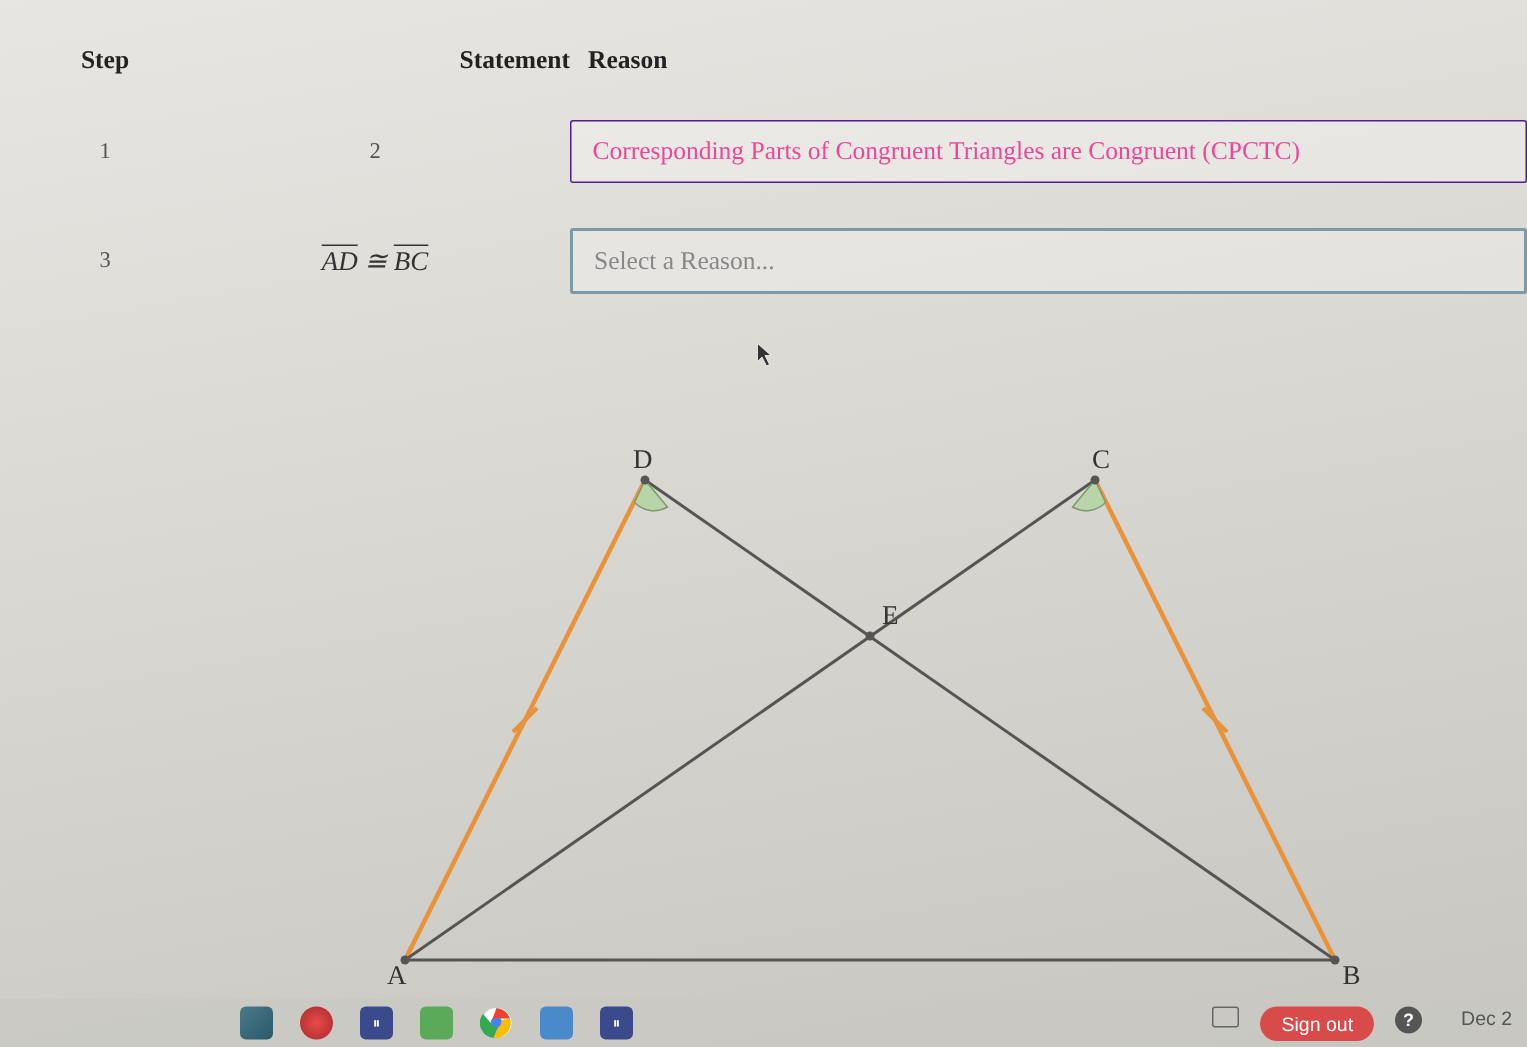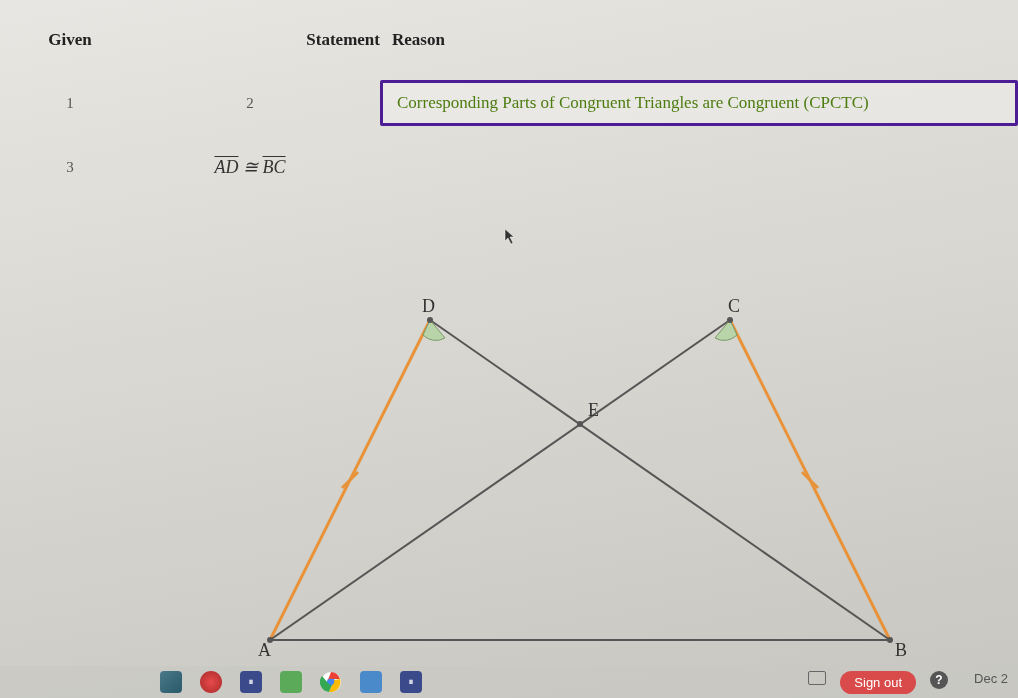--- a/index.html
+++ b/index.html
@@ -35,25 +35,25 @@
       font-size: 18px;
       font-style: italic;
       color: #333;
     }
     .reason-text {
       font-size: 17px;
       color: #333;
       padding-left: 12px;
     }
     .reason-box {
-      border: 3px solid #4c1d95;
+      border: 1px solid #4c1d95;
       background: rgba(255,255,255,0.3);
       padding: 10px 14px;
       font-size: 17px;
-      color: #4d7c0f;
+      color: #ec4899;
       border-radius: 2px;
       margin-right: 0;
     }
     .reason-dropdown {
       border: 2px solid #7a9aa8;
       background: rgba(255,255,255,0.25);
       padding: 10px 14px;
       font-size: 17px;
       color: #888;
       border-radius: 2px;
@@ -136,33 +136,34 @@
       justify-content: center;
       font-size: 12px;
       font-weight: bold;
       font-family: Arial;
     }
   </style>
 </head>
 <body>
 
 <div class="proof-table">
-  <div class="header" style="text-align:center">Given</div>
+  <div class="header" style="text-align:center">Step</div>
   <div class="header" style="text-align:right">Statement</div>
   <div class="header" style="padding-left:12px">Reason</div>
 
   <div class="step-num">1</div>
 
   <div class="step-num">2</div>
   <div class="reason-box">Corresponding Parts of Congruent Triangles are Congruent (CPCTC)</div>
 
   <div class="step-num">3</div>
   <div class="statement">
     <span class="overline">AD</span><span> ≅ </span><span class="overline">BC</span>
   </div>
+  <div class="reason-dropdown">Select a Reason...</div>
 </div>
 
 <div class="cursor">
   <svg width="16" height="18" viewBox="0 0 16 18">
     <path d="M5 1 L5 13 L8 10 L11 16 L13 15 L10 9 L14 9 Z" fill="#333" stroke="#fff" stroke-width="0.5"></path>
   </svg>
 </div>
 
 <div class="diagram-area">
   <svg width="700" height="370" viewBox="0 0 700 370">

